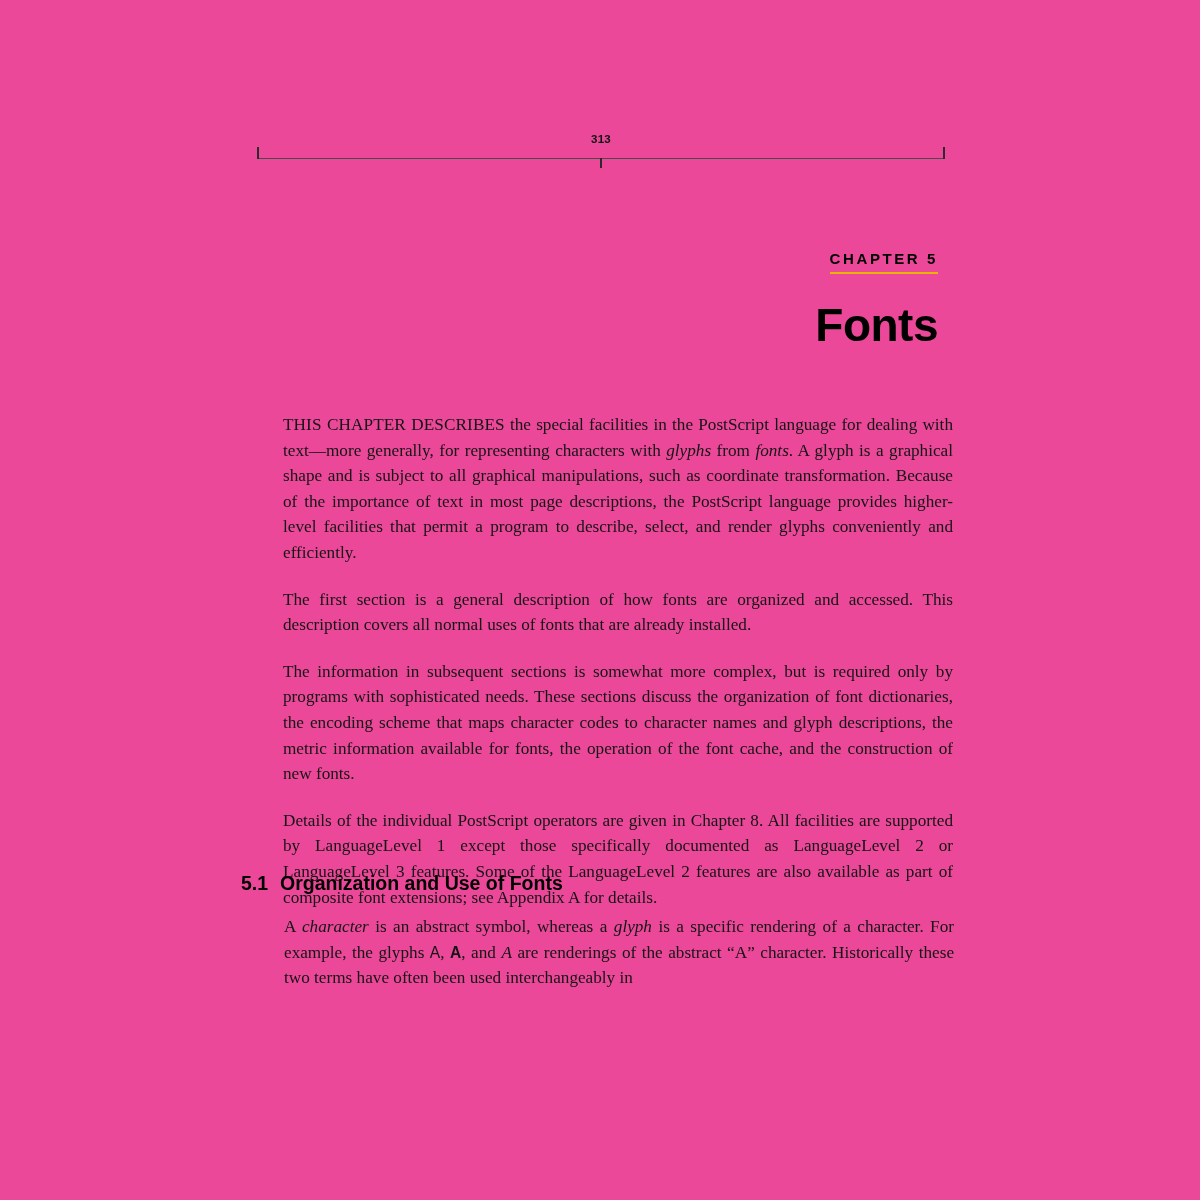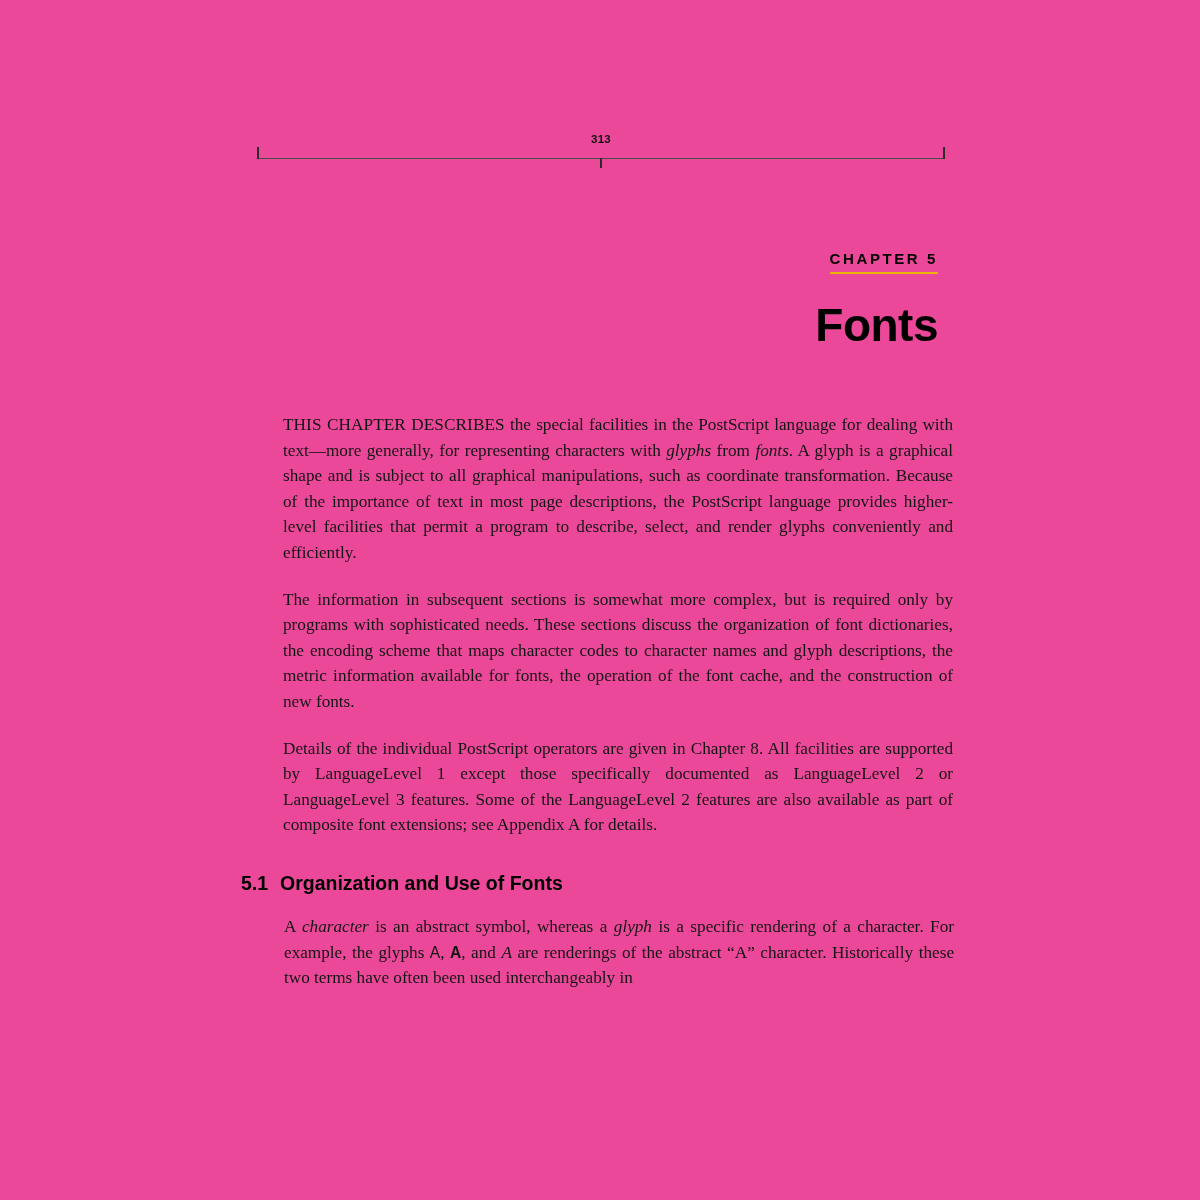--- a/index.html
+++ b/index.html
@@ -190,20 +190,21 @@
 
   <div class="chapter-block">
     <div class="chapter-label">CHAPTER  5</div>
     <div class="chapter-title">Fonts</div>
   </div>
 
   <div class="body-block">
 
     <p class="para"><span class="caps">THIS CHAPTER DESCRIBES</span><span> the special facilities in the PostScript language for dealing with text—more generally, for representing characters with </span><span class="it">glyphs</span><span> from </span><span class="it">fonts</span><span>. A glyph is a graphical shape and is subject to all graphical manipulations, such as coordinate transformation. Because of the importance of text in most page descriptions, the PostScript language provides higher-level facilities that permit a program to describe, select, and render glyphs conveniently and efficiently.</span></p>
 
+    <p class="para">The first section is a general description of how fonts are organized and accessed. This description covers all normal uses of fonts that are already installed.</p>
 
     <p class="para">The information in subsequent sections is somewhat more complex, but is required only by programs with sophisticated needs. These sections discuss the organization of font dictionaries, the encoding scheme that maps character codes to character names and glyph descriptions, the metric information available for fonts,  the operation of the font cache, and the construction of new fonts.</p>
 
     <p class="para">Details of the individual PostScript operators are given in Chapter 8. All facilities are supported by LanguageLevel 1 except those specifically documented as LanguageLevel 2 or LanguageLevel 3 features. Some of the LanguageLevel 2 features are also available as part of composite font extensions; see Appendix A for details.</p>
 
   </div>
 
   <div class="section-heading">
     <span class="section-number">5.1</span><span class="section-title">Organization and Use of Fonts</span>
   </div>

